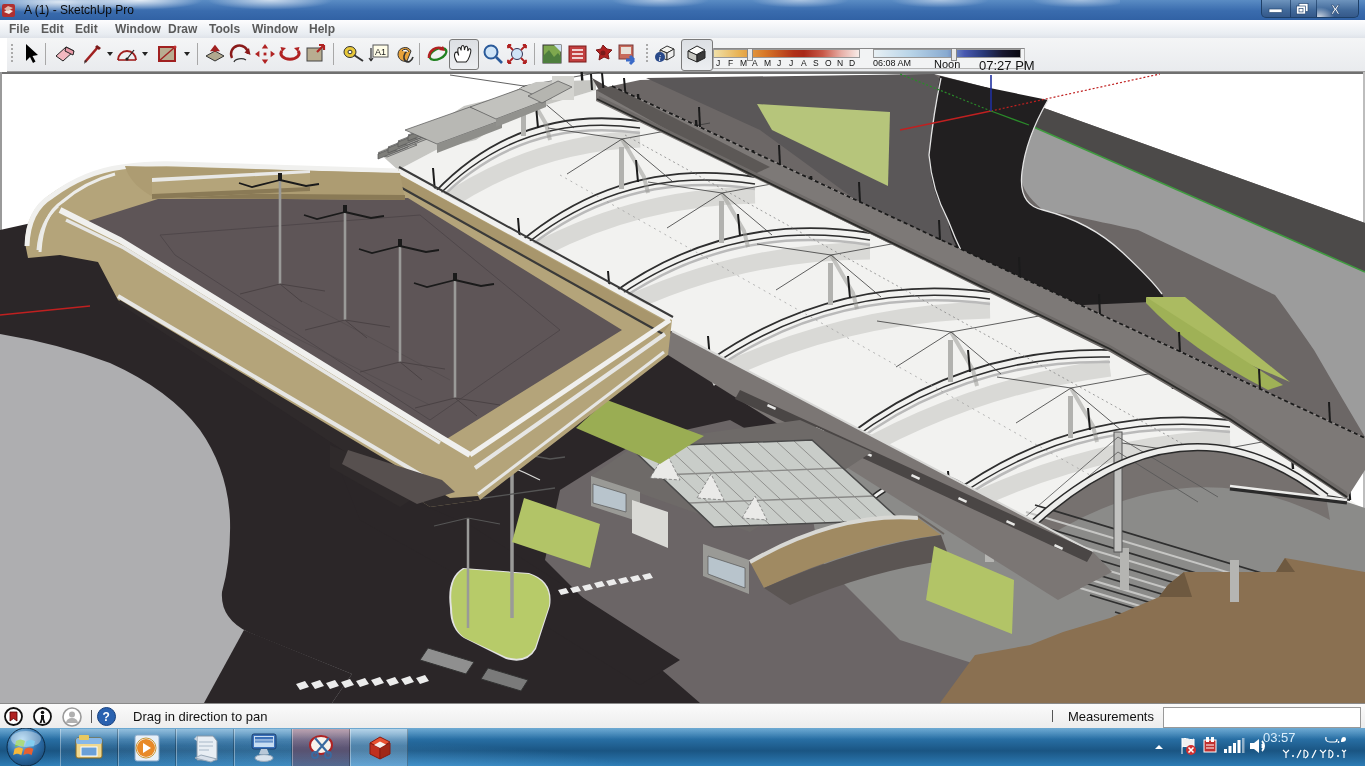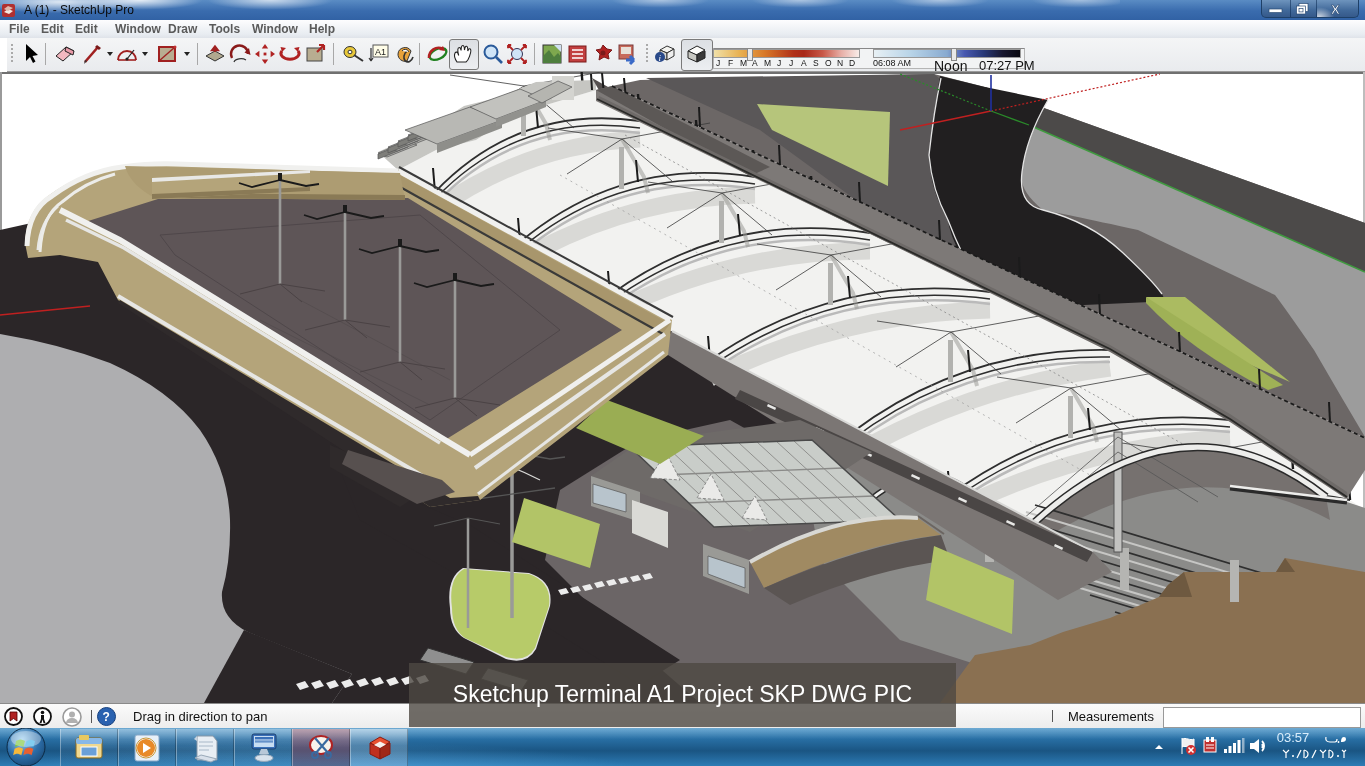--- a/index.html
+++ b/index.html
@@ -237,21 +237,21 @@
       <span style="position:absolute;left:770px;top:20px;font-size:8.5px;color:#111;">J</span>
       <span style="position:absolute;left:782px;top:20px;font-size:8.5px;color:#111;">J</span>
       <span style="position:absolute;left:794px;top:20px;font-size:8.5px;color:#111;">A</span>
       <span style="position:absolute;left:806px;top:20px;font-size:8.5px;color:#111;">S</span>
       <span style="position:absolute;left:818px;top:20px;font-size:8.5px;color:#111;">O</span>
       <span style="position:absolute;left:830px;top:20px;font-size:8.5px;color:#111;">N</span>
       <span style="position:absolute;left:842px;top:20px;font-size:8.5px;color:#111;">D</span>
 <div style="position:absolute;left:866px;top:11px;width:146px;height:7px;border:1px solid #999;background:linear-gradient(90deg,#e8f0f4,#b8d4e8 25%,#88aad0 50%,#4858b0 62%,#283878 75%,#181830 88%,#080810);"></div>
 <div style="position:absolute;left:944px;top:10px;width:4px;height:11px;background:#e8e8e8;border:1px solid #888;"></div>
 <span style="position:absolute;left:866px;top:20px;font-size:9px;color:#111;">06:08 AM</span>
-      <span style="position:absolute;left:927px;top:20px;font-size:14px;color:#111;text-align:center;">Noon</span>
+      <span style="position:absolute;left:927px;top:20px;font-size:11px;color:#111;text-align:center;">Noon</span>
       <span style="position:absolute;left:972px;top:20px;font-size:13px;color:#111;">07:27 PM</span>
 </div>
   <div id="canvas">
       <svg width="1365" height="631" viewBox="0 72 1365 631">
 <rect x="0" y="72" width="1365" height="631" fill="#ffffff"></rect>
 <path d="M0,72 L1365,72 L1365,74 L0,74 Z" fill="#707070"></path>
 <rect x="0" y="72" width="2" height="631" fill="#9a9a9a"></rect>
 <rect x="1363" y="72" width="2" height="631" fill="#bdbdbd"></rect>
 <path d="M0,230 L36,222 L672,331 L1093,552 L1060,620 L960,655 L820,703 L0,703 Z" fill="#2b2628"></path>
 <path d="M560,490 L640,440 L730,420 L820,470 L1010,580 L1010,650 L965,703 L700,703 L610,625 L545,560 Z" fill="#6b6566"></path>
@@ -542,21 +542,20 @@
 <path d="M455,280 l-28,7 l-13,-4 M455,280 l26,6 l13,-2" stroke="#1a1a1a" stroke-width="1.8" fill="none"></path>
 <path d="M455,398 l22,18 M455,398 l-40,10 M455,398 l45,7" stroke="#4a4244" stroke-width="1" fill="none"></path>
 <path d="M0,315 L90,306" stroke="#c02020" stroke-width="1.3"></path>
 <path d="M900,130 L991,111" stroke="#c02020" stroke-width="1.3"></path>
 <path d="M991,111 L1160,74" stroke="#c02020" stroke-width="1.2" stroke-dasharray="2,2"></path>
 <path d="M991,111 L900,74" stroke="#2a8a2a" stroke-width="1.2" stroke-dasharray="2,2"></path>
 <path d="M991,111 L1029,125" stroke="#2a8a2a" stroke-width="1.3"></path>
 <path d="M991,75 L991,111" stroke="#2030a0" stroke-width="1.6"></path>
 </svg>
     </div>
-  <div id="caption">Sketchup Terminal A1 Project SKP DWG PIC</div>
   <div id="statusbar">
 <svg style="position:absolute;left:4px;top:3px;" width="19" height="19" viewBox="0 0 19 19">
         <circle cx="9.5" cy="9.5" r="8.5" fill="#fff" stroke="#111" stroke-width="1.8"></circle>
         <path d="M6 5 h7 v9 l-3.5-2.5 L6 14z" fill="#b02222" stroke="#500" stroke-width="0.8"></path>
       </svg>
 <svg style="position:absolute;left:33px;top:3px;" width="19" height="19" viewBox="0 0 19 19">
         <circle cx="9.5" cy="9.5" r="8.5" fill="#fff" stroke="#111" stroke-width="1.8"></circle>
         <circle cx="9.5" cy="5.5" r="1.8" fill="#111"></circle>
         <path d="M8 8 h3 v4 l1.5 4 h-2 l-1-3.5 L8.5 16 h-2 l1.5-4z" fill="#111"></path>
       </svg>
@@ -667,21 +666,21 @@
             <rect x="5.5" y="8" width="3" height="7"></rect>
             <rect x="10" y="5" width="3" height="10"></rect>
             <rect x="14.5" y="2" width="3" height="13"></rect>
             <rect x="19" y="0" width="2.5" height="15" opacity="0.5"></rect>
           </g>
         </svg>
 <svg style="position:absolute;right:95px;top:9px;" width="22" height="18" viewBox="0 0 22 18">
           <path d="M2 6 h4 l5-4 v14 l-5-4 H2z" fill="#fff"></path>
           <path d="M14 4 a7 7 0 0 1 0 10 M14 7 a3.5 3.5 0 0 1 0 4" stroke="#fff" stroke-width="1.8" fill="none"></path>
         </svg>
-<div style="position:absolute;right:42px;top:2px;width:60px;text-align:center;font-size:13px;color:#daeefc;">03:57</div>
+<div style="position:absolute;right:42px;top:2px;width:60px;text-align:left;font-size:13px;color:#daeefc;">03:57</div>
         <svg style="position:absolute;right:18px;top:6px;" width="22" height="11" viewBox="0 0 22 11">
           <path d="M1,3 q-1,5 4,5 l5,0 q2,0 2,-3 m-5,3 l0,0" stroke="#fff" stroke-width="1.2" fill="none"></path>
           <circle cx="13.5" cy="8" r="0.9" fill="#fff"></circle>
           <path d="M16,8 q0,-5 3,-5 q2,0 2,2 q0,3 -4,3 z" fill="#fff"></path>
         </svg>
 <svg style="position:absolute;right:18px;top:20px;" width="66" height="12" viewBox="0 0 66 12">
           <g stroke="#fff" stroke-width="1.2" fill="none">
             <path d="M2,2 l3,3 3,-3 M5,5 l0,5"></path>
             <circle cx="12" cy="8" r="1" fill="#fff" stroke="none"></circle>
             <path d="M16,10 L20,2"></path>

